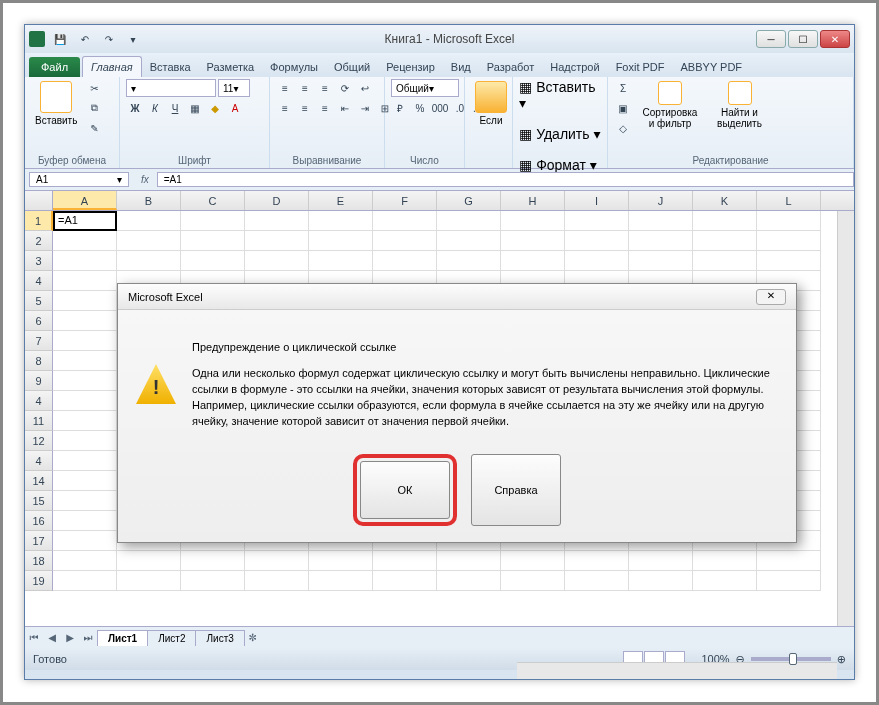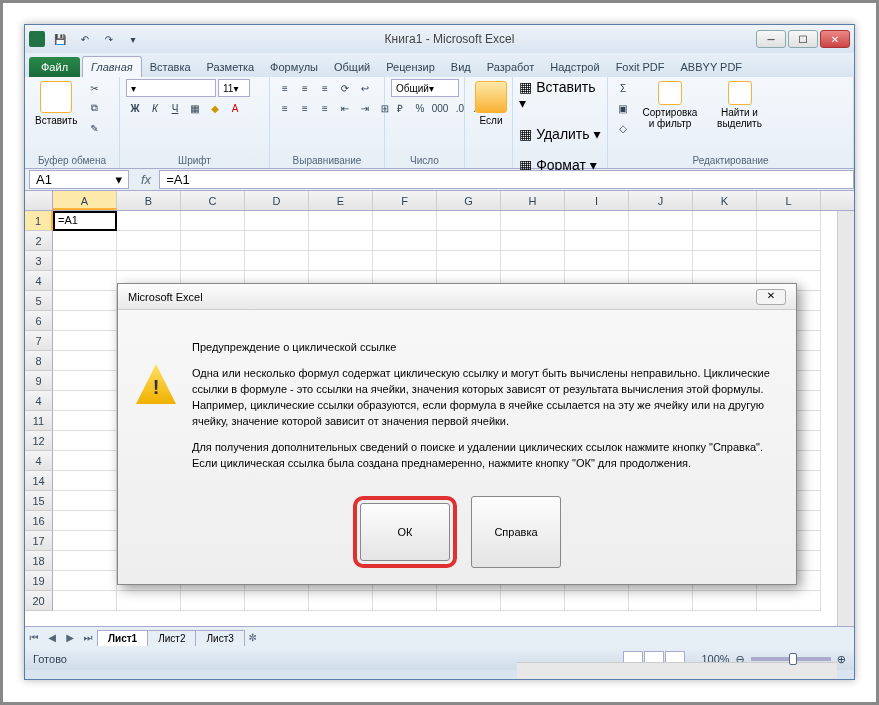--- a/index.html
+++ b/index.html
@@ -27,21 +27,21 @@
 .group { border-right: 1px solid #cde; padding: 2px 6px; display: flex; flex-direction: column; justify-content: space-between; }
 .group-label { text-align: center; color: #567; font-size: 10px; padding-top: 2px; }
 .group-body { display: flex; gap: 4px; align-items: flex-start; flex: 1; }
 .big-btn { display: flex; flex-direction: column; align-items: center; padding: 2px 4px; cursor: pointer; }
 .big-btn .ico { width: 32px; height: 32px; background: #fff; border: 1px solid #f9b233; border-radius: 3px; margin-bottom: 2px; position: relative; }
 .mini-col { display: flex; flex-direction: column; gap: 2px; }
 .mini-btn { width: 18px; height: 18px; border: 1px solid transparent; cursor: pointer; font-size: 10px; display: flex; align-items: center; justify-content: center; color: #345; }
 .sel { border: 1px solid #aac; background: #fff; padding: 1px 4px; font-size: 10px; display: flex; align-items: center; height: 18px; }
 
 
-.fbar { height: 22px; background: #e6eef6; border-bottom: 1px solid #aac; display: flex; align-items: center; font-size: 13px; }
+.fbar { height: 22px; background: #e6eef6; border-bottom: 1px solid #aac; display: flex; align-items: center; font-size: 10px; }
 .name-box { width: 100px; border: 1px solid #aac; background: #fff; margin: 0 4px; padding: 1px 6px; display: flex; align-items: center; justify-content: space-between; }
 .fx { padding: 0 8px; font-style: italic; color: #567; }
 .formula-input { flex: 1; background: #fff; border: 1px solid #aac; padding: 1px 6px; }
 
 
 .grid-area { position: relative; background: #fff; height: 435px; }
 .col-headers { display: flex; height: 20px; background: linear-gradient(#f4f4f4, #e4e4e4); border-bottom: 1px solid #aac; }
 .corner { width: 28px; border-right: 1px solid #aac; background: linear-gradient(#f4f4f4,#e4e4e4); }
 .col-h { width: 64px; text-align: center; border-right: 1px solid #ccc; font-size: 11px; color: #345; line-height: 20px; cursor: pointer; }
 .col-h.sel-h { background: #fde9a9; border-bottom: 2px solid #f9b233; }
@@ -530,35 +530,20 @@
           <div class="cell"></div>
           <div class="cell"></div>
           <div class="cell"></div>
           <div class="cell"></div>
           <div class="cell"></div>
           <div class="cell"></div>
           <div class="cell"></div>
           <div class="cell"></div>
           <div class="cell"></div>
         </div>
-        <div class="row">
-          <div class="row-h">20</div>
-          <div class="cell"></div>
-          <div class="cell"></div>
-          <div class="cell"></div>
-          <div class="cell"></div>
-          <div class="cell"></div>
-          <div class="cell"></div>
-          <div class="cell"></div>
-          <div class="cell"></div>
-          <div class="cell"></div>
-          <div class="cell"></div>
-          <div class="cell"></div>
-          <div class="cell"></div>
-        </div>
       </div>
     <div class="scrollbar-v"></div>
   </div>
 
   <div class="sheet-tabs">
     <div class="nav-btn">⏮</div>
     <div class="nav-btn">◀</div>
     <div class="nav-btn">▶</div>
     <div class="nav-btn">⏭</div>
     <div class="sheet-tab active">Лист1</div>
@@ -588,21 +573,20 @@
   <div class="dialog-overlay">
     <div class="dlg-title">
       <span>Microsoft Excel</span>
       <div class="dlg-close">✕</div>
     </div>
     <div class="dlg-body">
       <div class="warn-ico"></div>
       <div class="dlg-text">
         <p>Предупреждение о циклической ссылке</p>
         <p>Одна или несколько формул содержат циклическую ссылку и могут быть вычислены неправильно. Циклические ссылки в формуле - это ссылки на ячейки, значения которых зависят от результата вычисления этой формулы. Например, циклические ссылки образуются, если формула в ячейке ссылается на эту же ячейку или на другую ячейку, значение которой зависит от значения первой ячейки.</p>
-        <p>Для получения дополнительных сведений о поиске и удалении циклических ссылок нажмите кнопку "Справка". Если циклическая ссылка была создана преднамеренно, нажмите кнопку "ОК" для продолжения.</p>
       </div>
     </div>
     <div class="dlg-btns">
       <div class="ok-wrap">
         <button class="dlg-btn">ОК</button>
       </div>
       <button class="dlg-btn">Справка</button>
     </div>
   </div>
 

